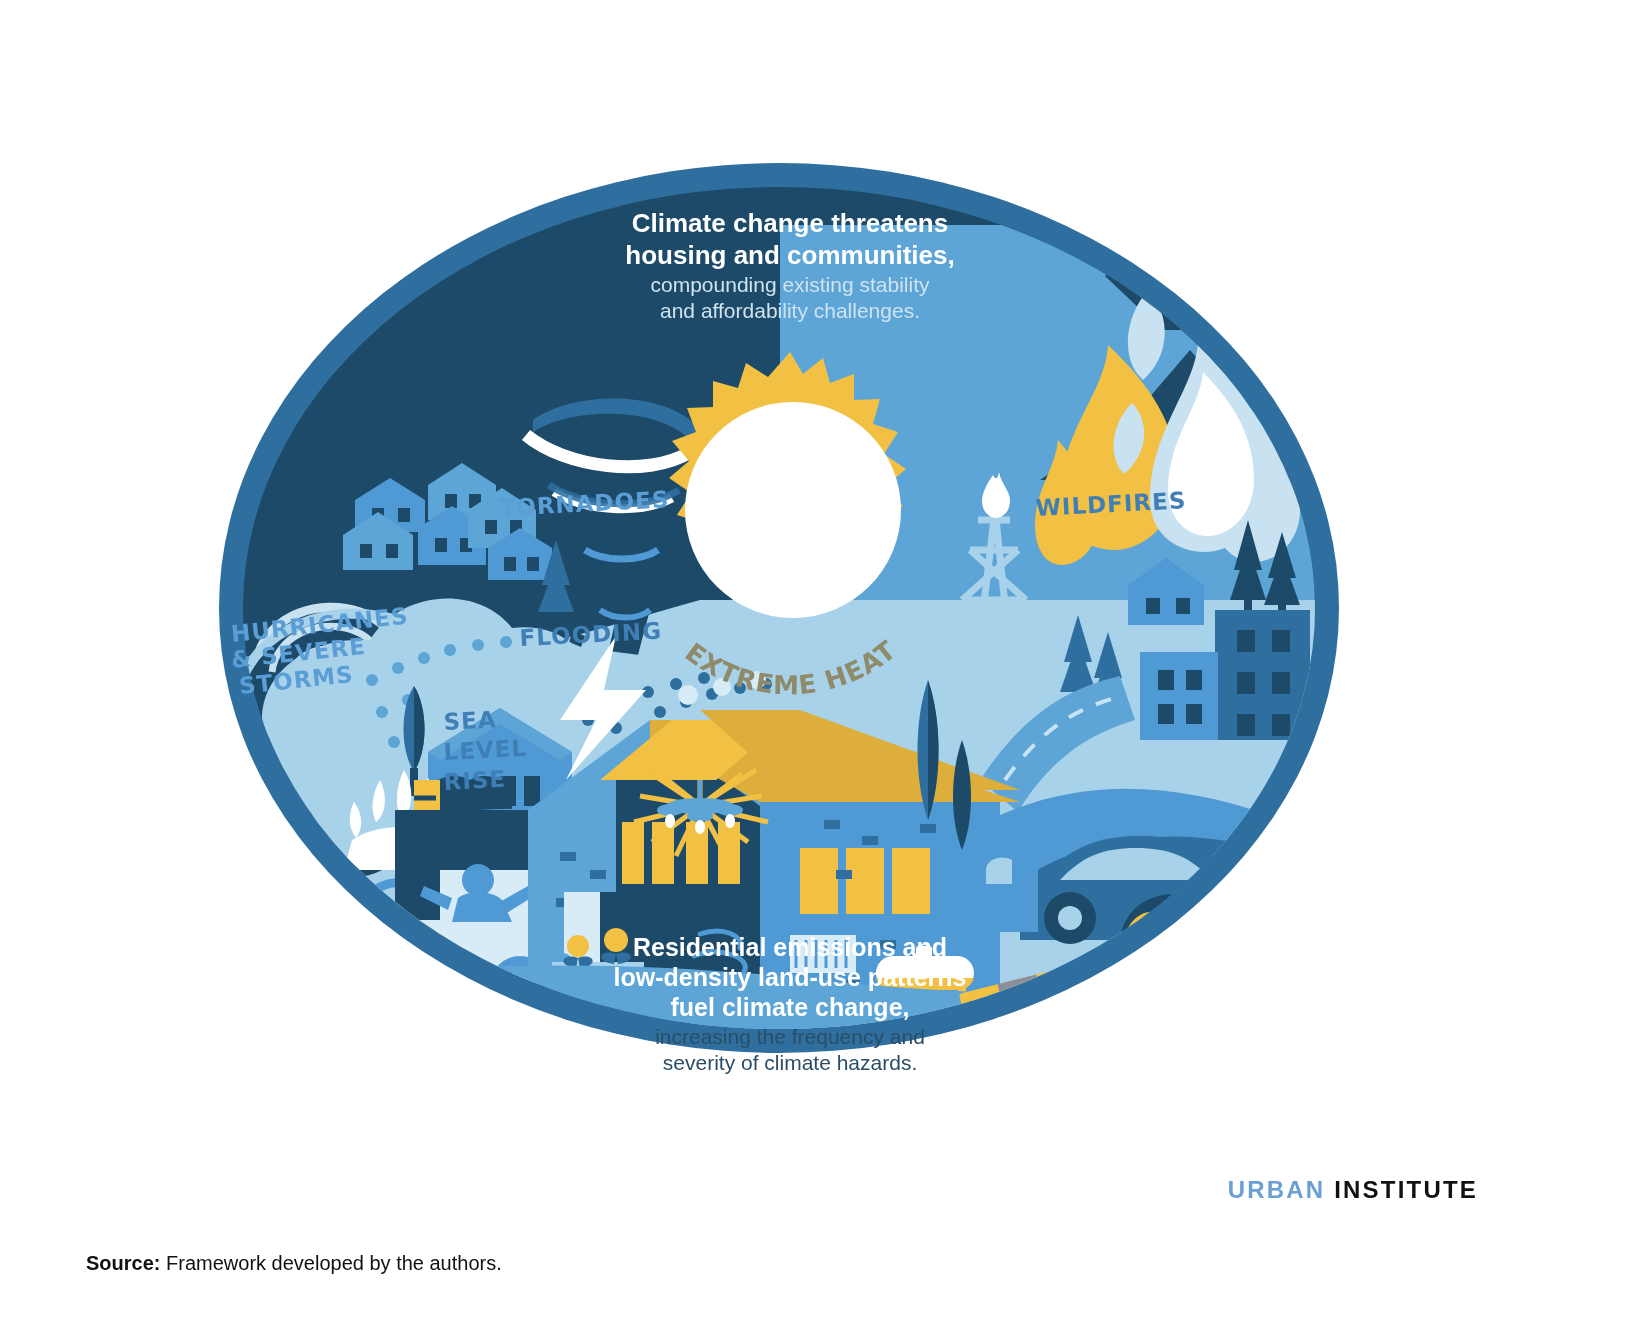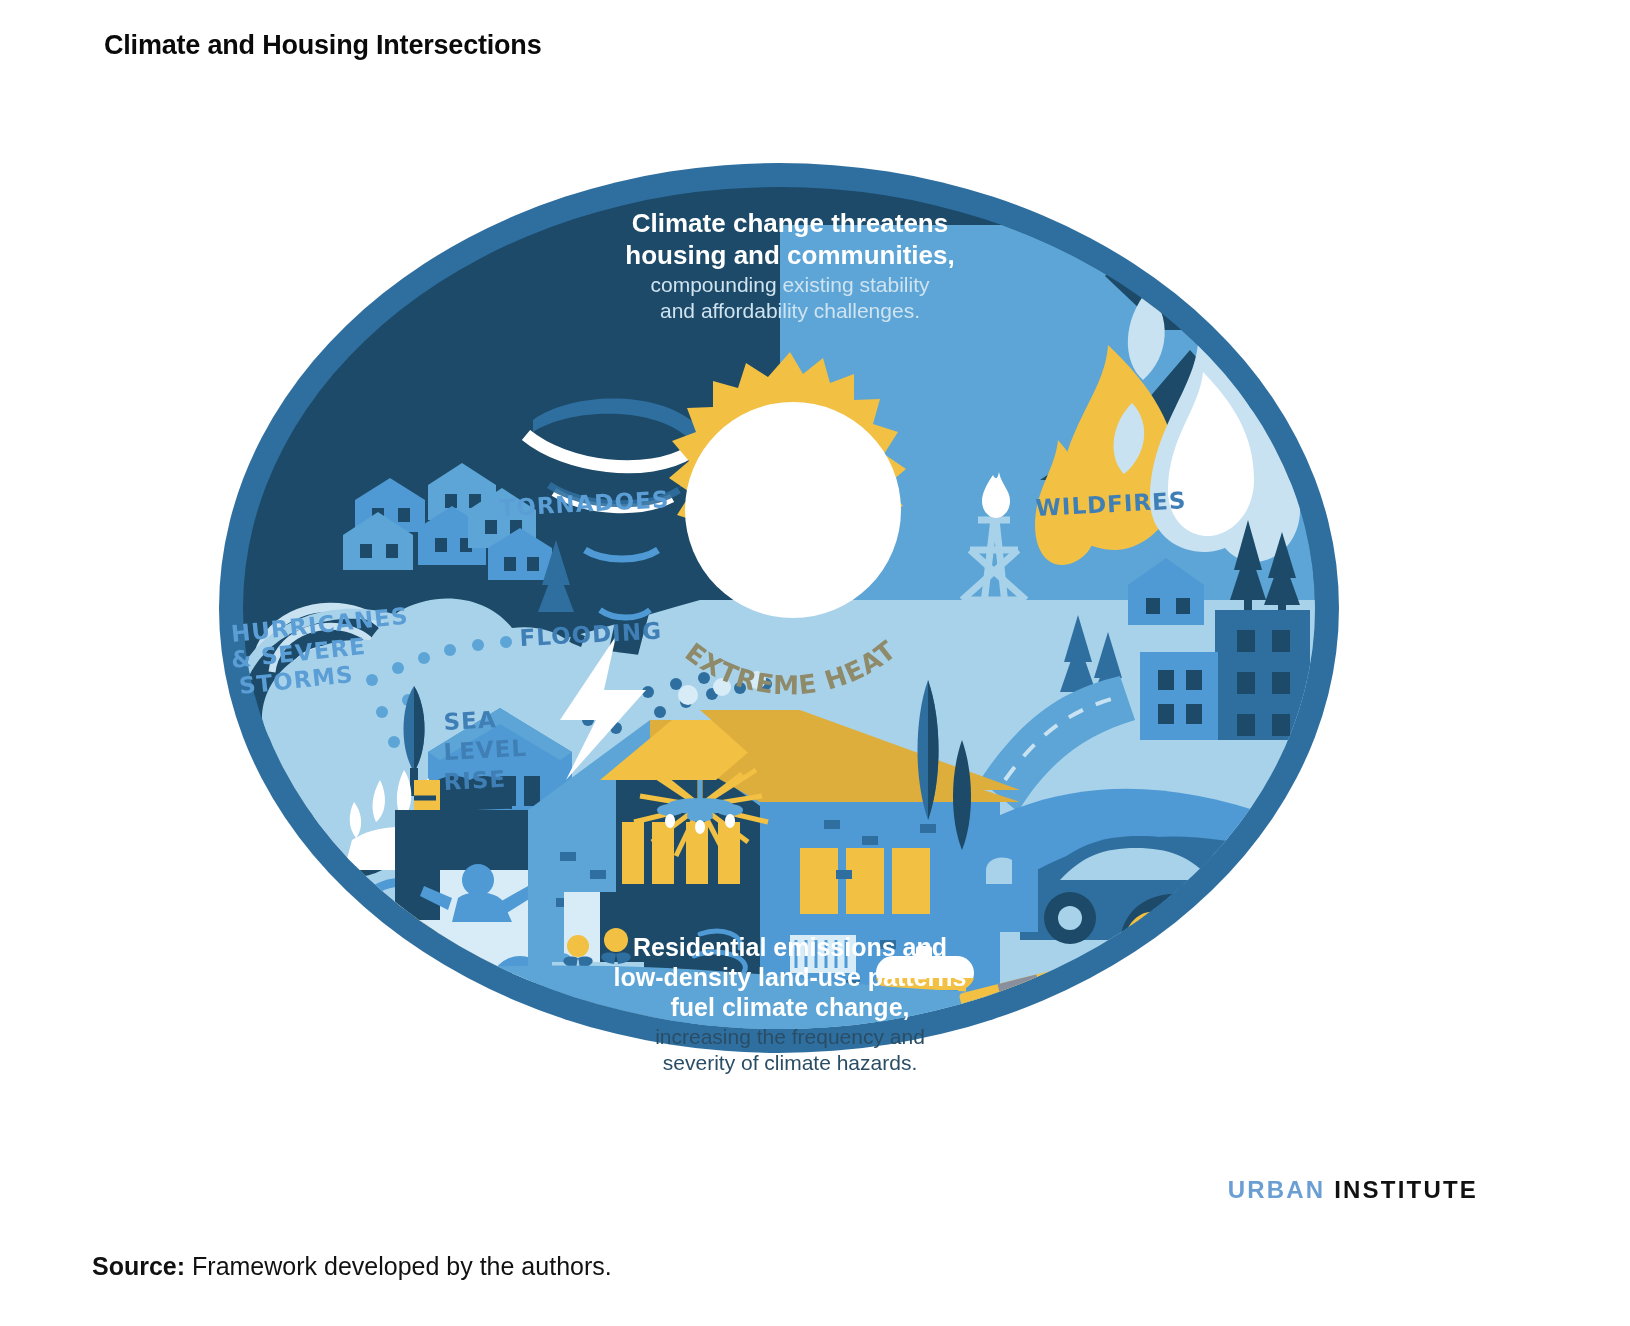--- a/index.html
+++ b/index.html
@@ -23,39 +23,38 @@
 
   .logo{
     position:absolute;right:152px;top:1176px;
     font-size:24px;font-weight:bold;letter-spacing:2.2px;
     font-family:"Liberation Sans", sans-serif;
   }
   .logo .urban{color:#6b9fd4;}
   .logo .institute{color:#111111;}
 
   .source{
-    position:absolute;left:92px;top:1252px;
-    font-size:25px;color:#111;
+    position:absolute;left:86px;top:1252px;
+    font-size:20px;color:#111;
     font-family:"Liberation Sans", sans-serif;
   }
   .source b{font-weight:bold;}
 
   svg{display:block;}
   .hand{
     font-family:"DejaVu Sans", sans-serif;
     font-weight:bold;
     letter-spacing:1px;
   }
 </style>
 </head>
 <body>
 
 <div class="page">
 
-  <div class="title">Climate and Housing Intersections</div>
 
   <div class="figure-wrap">
     <svg width="1630" height="1080" viewBox="0 0 1630 1080" xmlns="http://www.w3.org/2000/svg">
       <defs>
         <clipPath id="ovalClip">
           <ellipse cx="779" cy="528" rx="560" ry="445"></ellipse>
         </clipPath>
         <clipPath id="innerClip">
           <ellipse cx="779" cy="528" rx="536" ry="421"></ellipse>
         </clipPath>

